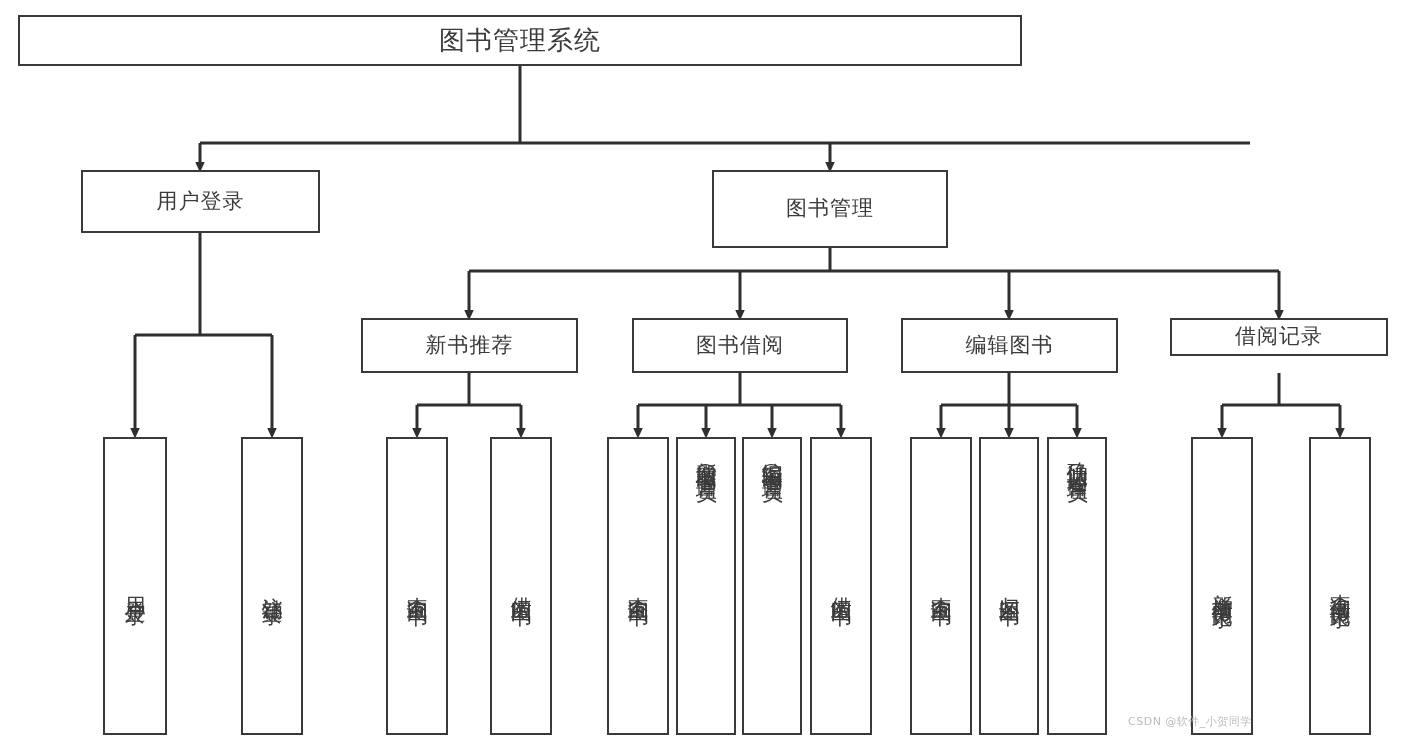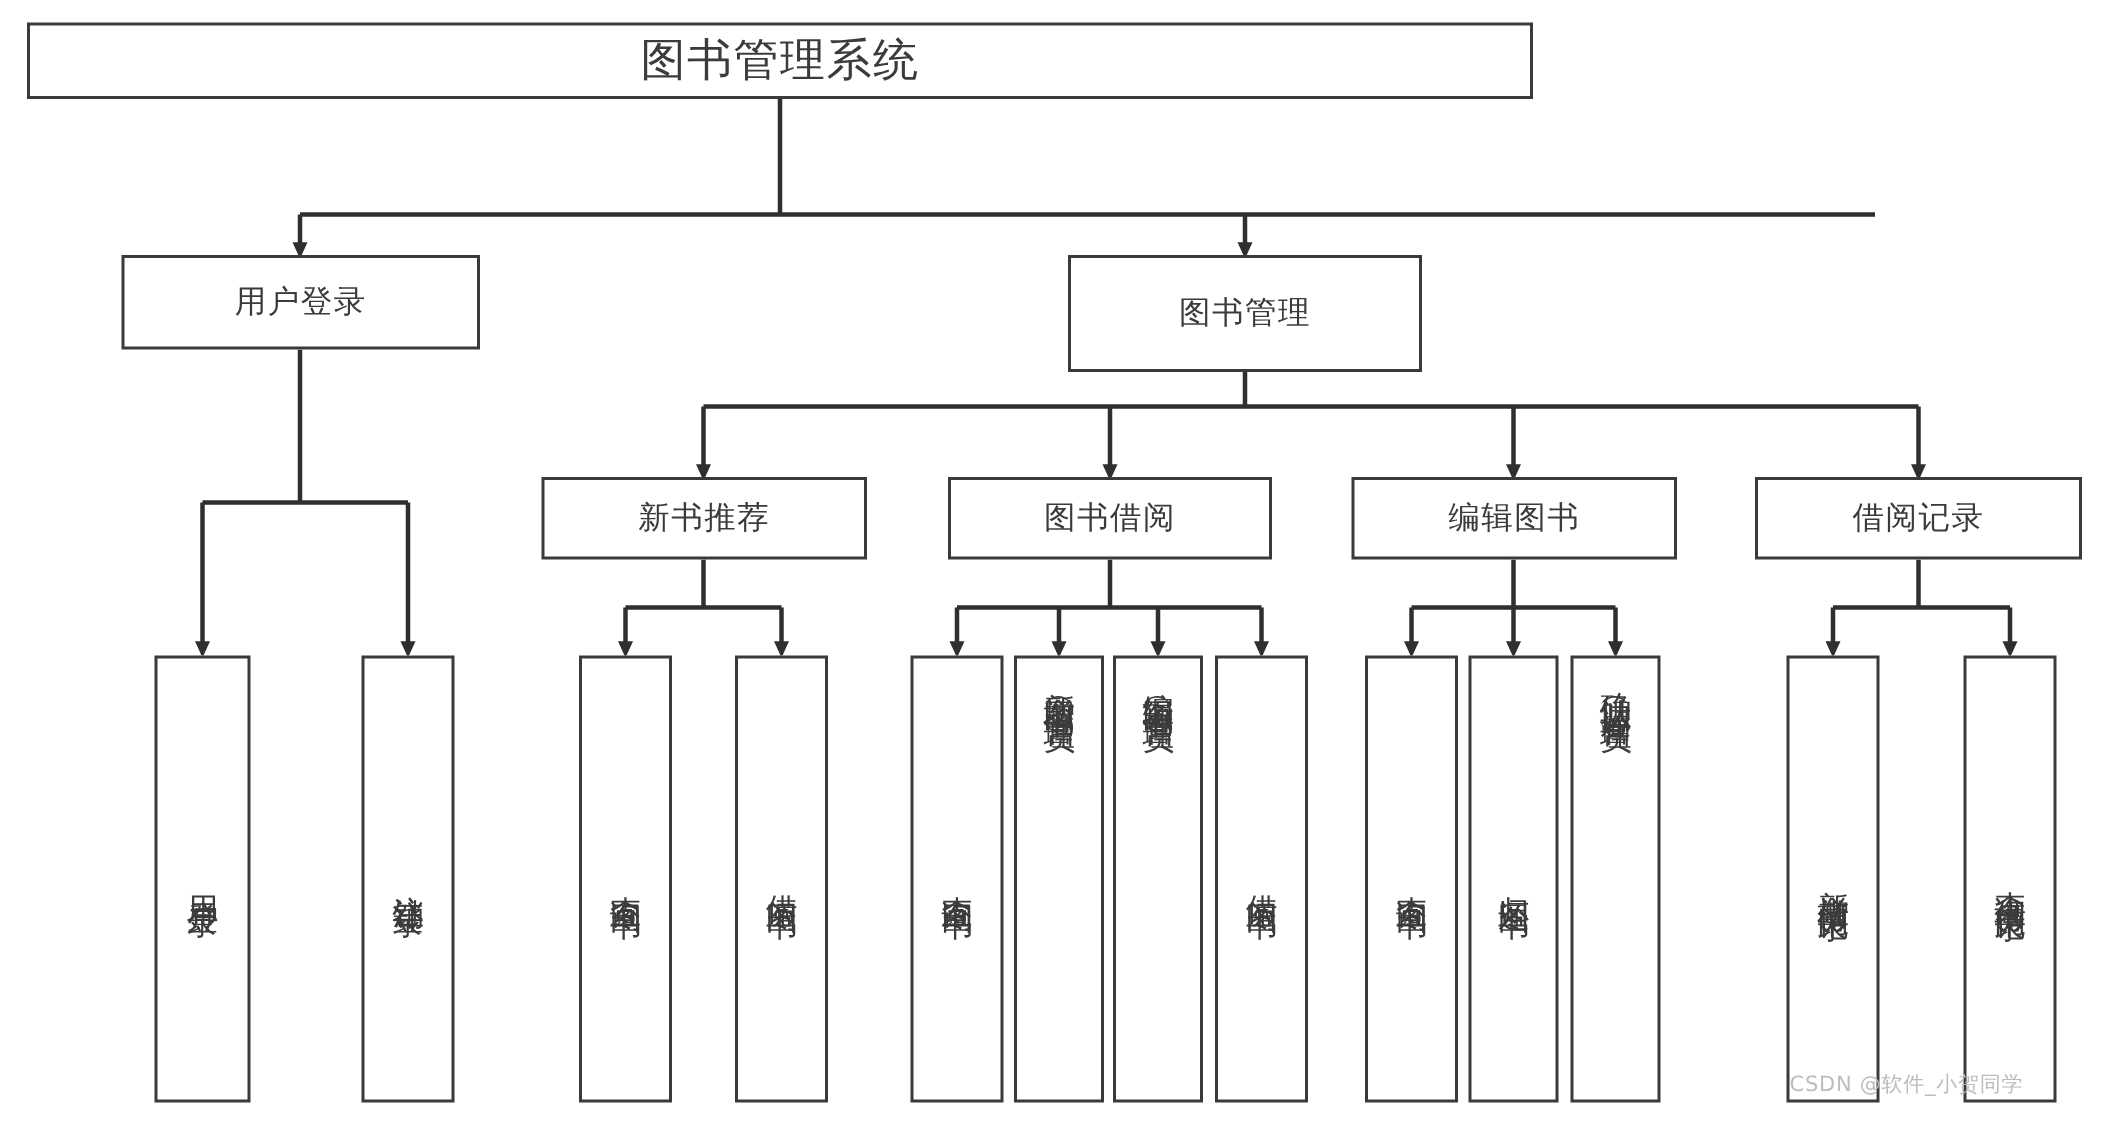--- a/index.html
+++ b/index.html
@@ -16,38 +16,38 @@
     box-sizing:border-box;
     background:#ffffff;
     border:2px solid #3a3a3a;
     display:flex;
     align-items:center;
     justify-content:center;
     color:#3b3b3b;
     letter-spacing:1px;
   }
   .node.h{ font-size:21px; line-height:1.2; }
-  .node.root{ font-size:30px; }
+  .node.root{ font-size:26px; }
   .node.v{
     writing-mode:vertical-rl;
     text-orientation:upright;
     font-size:21px;
     line-height:1.25;
     padding-top:6px;
     padding-bottom:6px;
     justify-content:flex-start;
     align-items:center;
     letter-spacing:3px;
   }
   .node.v.mid{ justify-content:center; }
 
   .watermark{
     position:absolute;
-    left:1193px; top:714px;
-    font-size:14px;
+    left:1128px; top:714px;
+    font-size:11px;
     color:#bcbcbc;
     letter-spacing:0.5px;
     white-space:nowrap;
     font-family:"DejaVu Sans","Liberation Sans",sans-serif;
   }
 </style>
 </head>
 <body>
 
 <div id="stage">
@@ -103,21 +103,21 @@
   </svg>
 
   <div class="node h root" style="left:18px;top:15px;width:1004px;height:51px;">图书管理系统</div>
 
   <div class="node h" style="left:81px;top:170px;width:239px;height:63px;">用户登录</div>
   <div class="node h" style="left:712px;top:170px;width:236px;height:78px;">图书管理</div>
 
   <div class="node h" style="left:361px;top:318px;width:217px;height:55px;">新书推荐</div>
   <div class="node h" style="left:632px;top:318px;width:216px;height:55px;">图书借阅</div>
   <div class="node h" style="left:901px;top:318px;width:217px;height:55px;">编辑图书</div>
-  <div class="node h" style="left:1170px;top:318px;width:218px;height:55px;">借阅记录</div>
+  <div class="node h" style="left:1170px;top:318px;width:218px;height:38px;">借阅记录</div>
 
   <div class="node v mid" style="left:103px;top:437px;width:64px;height:298px;">用户登录</div>
   <div class="node v mid" style="left:241px;top:437px;width:62px;height:298px;">注销登录</div>
 
   <div class="node v mid" style="left:386px;top:437px;width:62px;height:298px;">查询图书</div>
   <div class="node v mid" style="left:490px;top:437px;width:62px;height:298px;">借阅图书</div>
 
   <div class="node v mid" style="left:607px;top:437px;width:62px;height:298px;">查询图书</div>
   <div class="node v" style="left:676px;top:437px;width:60px;height:298px;">新增图书（管理员）</div>
   <div class="node v" style="left:742px;top:437px;width:60px;height:298px;">编辑图书（管理员）</div>

